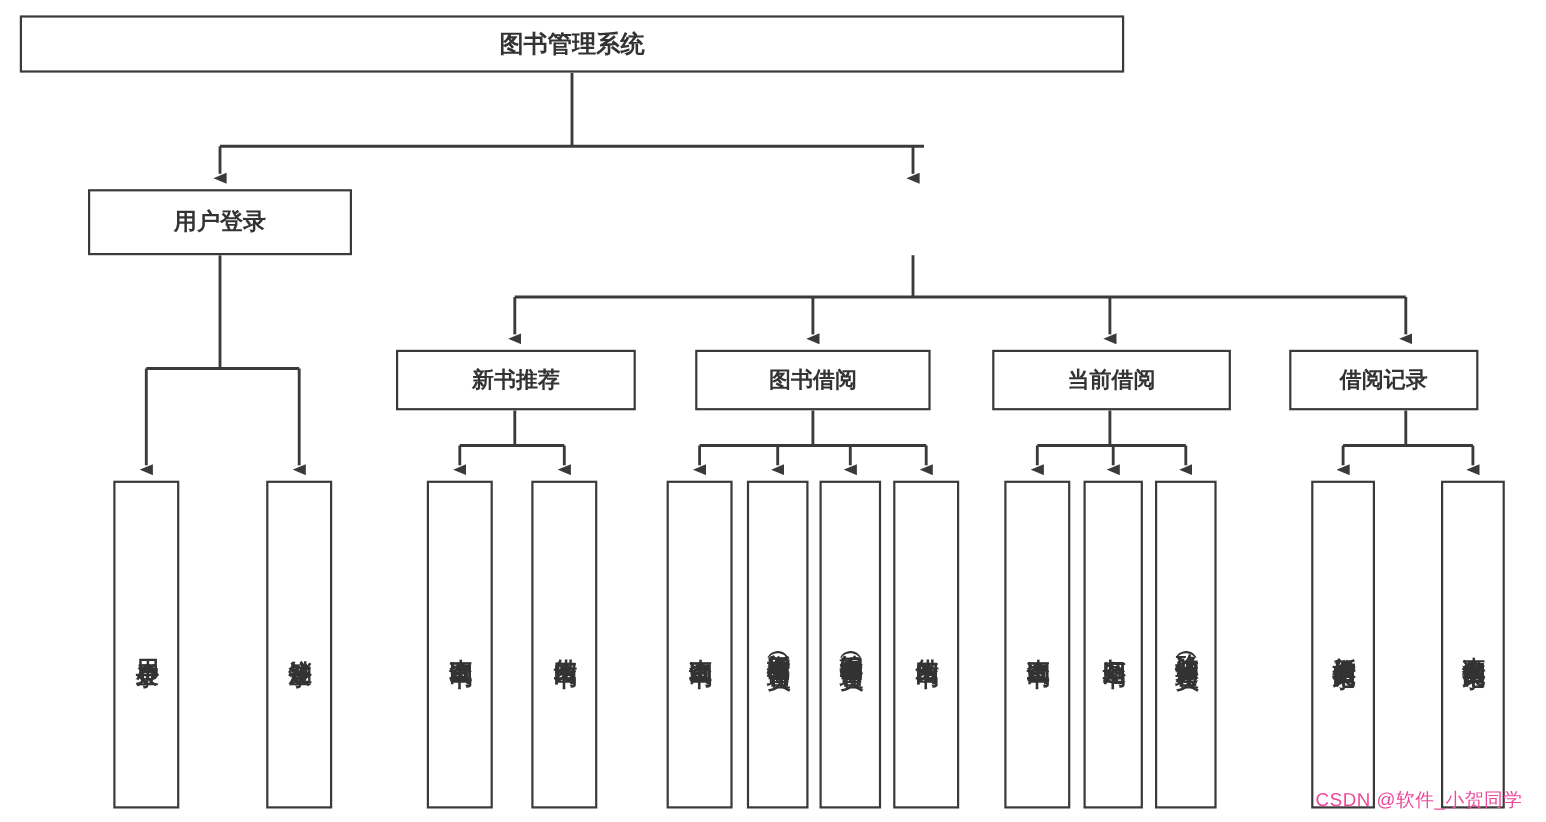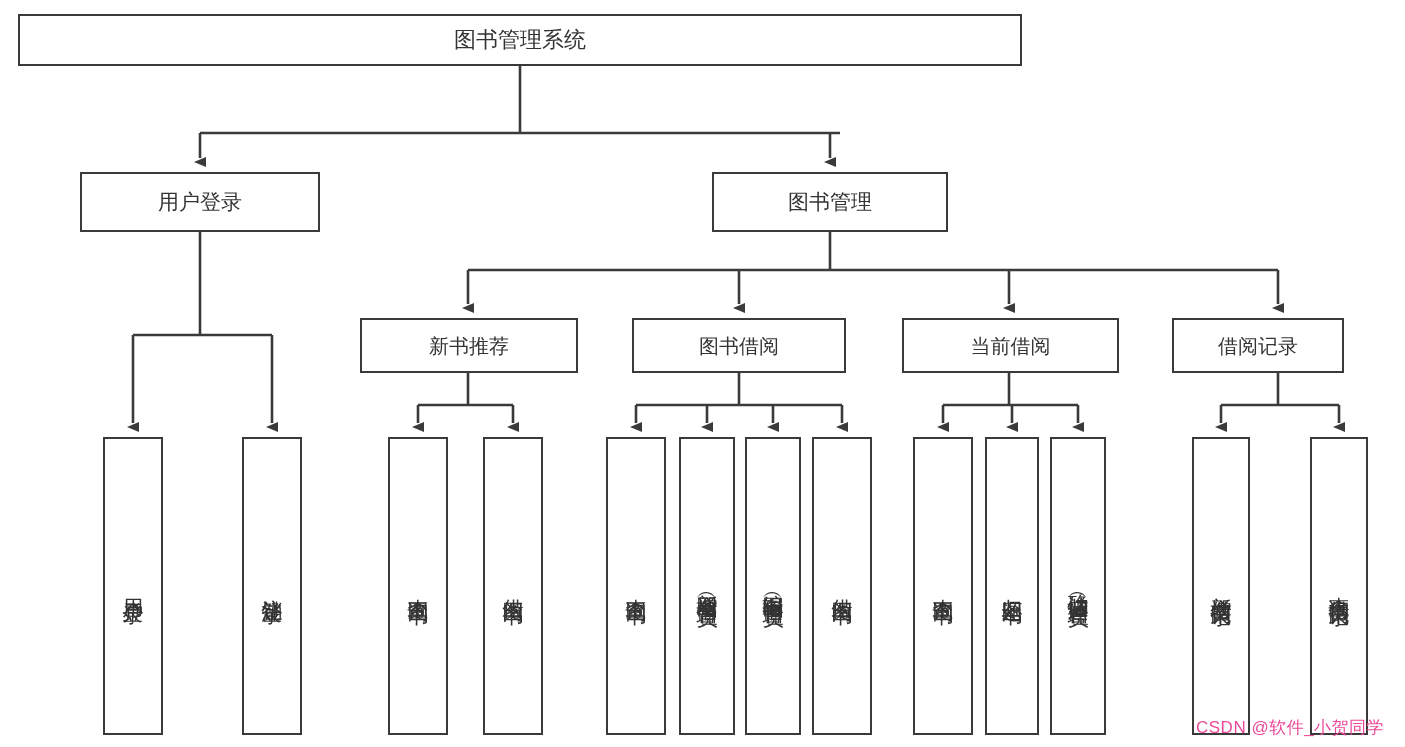--- a/index.html
+++ b/index.html
@@ -28,20 +28,21 @@
   .node {
     position: absolute;
     box-sizing: border-box;
     background: #ffffff;
     border: 2px solid #3a3a3a;
     display: flex;
     align-items: center;
     justify-content: center;
     color: #333333;
     z-index: 2;
+    font-weight: bold;
   }
   .node.horizontal {
     text-align: center;
     line-height: 1.2;
   }
   .node.vertical {
     writing-mode: vertical-rl;
     text-orientation: upright;
     letter-spacing: 2px;
     line-height: 1.05;
@@ -167,23 +168,20 @@
     </g>
   </svg>
 
   <div class="node horizontal" id="node-root">
     <span class="node-label">图书管理系统</span>
   </div>
 
   <div class="node horizontal" id="node-login">
     <span class="node-label">用户登录</span>
   </div>
-  <div class="node horizontal" id="node-bookmgmt">
-    <span class="node-label">图书管理</span>
-  </div>
 
   <div class="node horizontal mid-node" id="node-newbook">
     <span class="node-label">新书推荐</span>
   </div>
   <div class="node horizontal mid-node" id="node-borrow">
     <span class="node-label">图书借阅</span>
   </div>
   <div class="node horizontal mid-node" id="node-current">
     <span class="node-label">当前借阅</span>
   </div>

